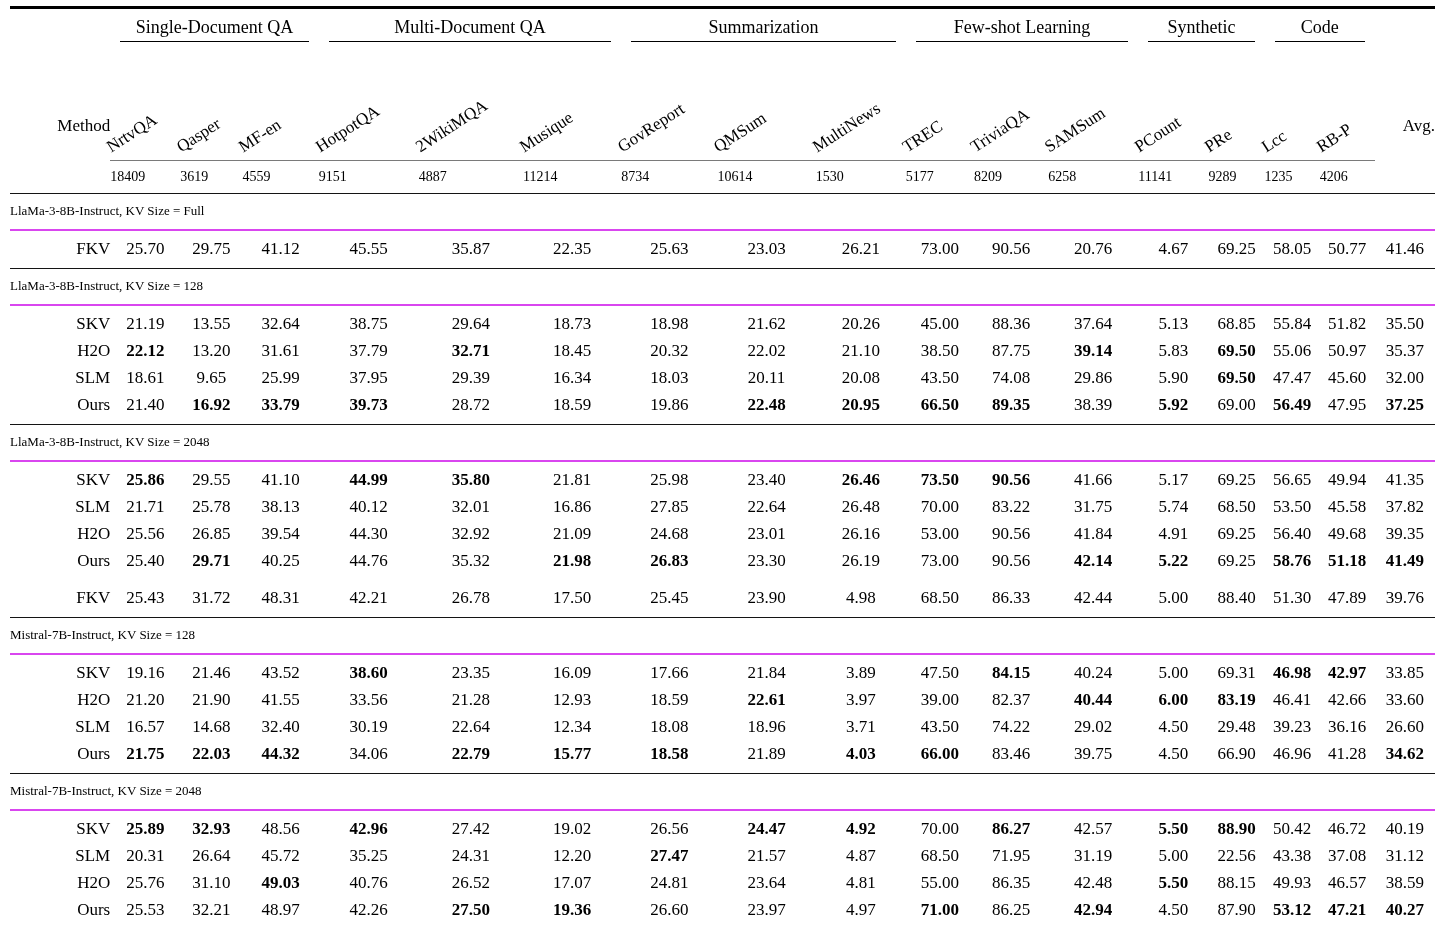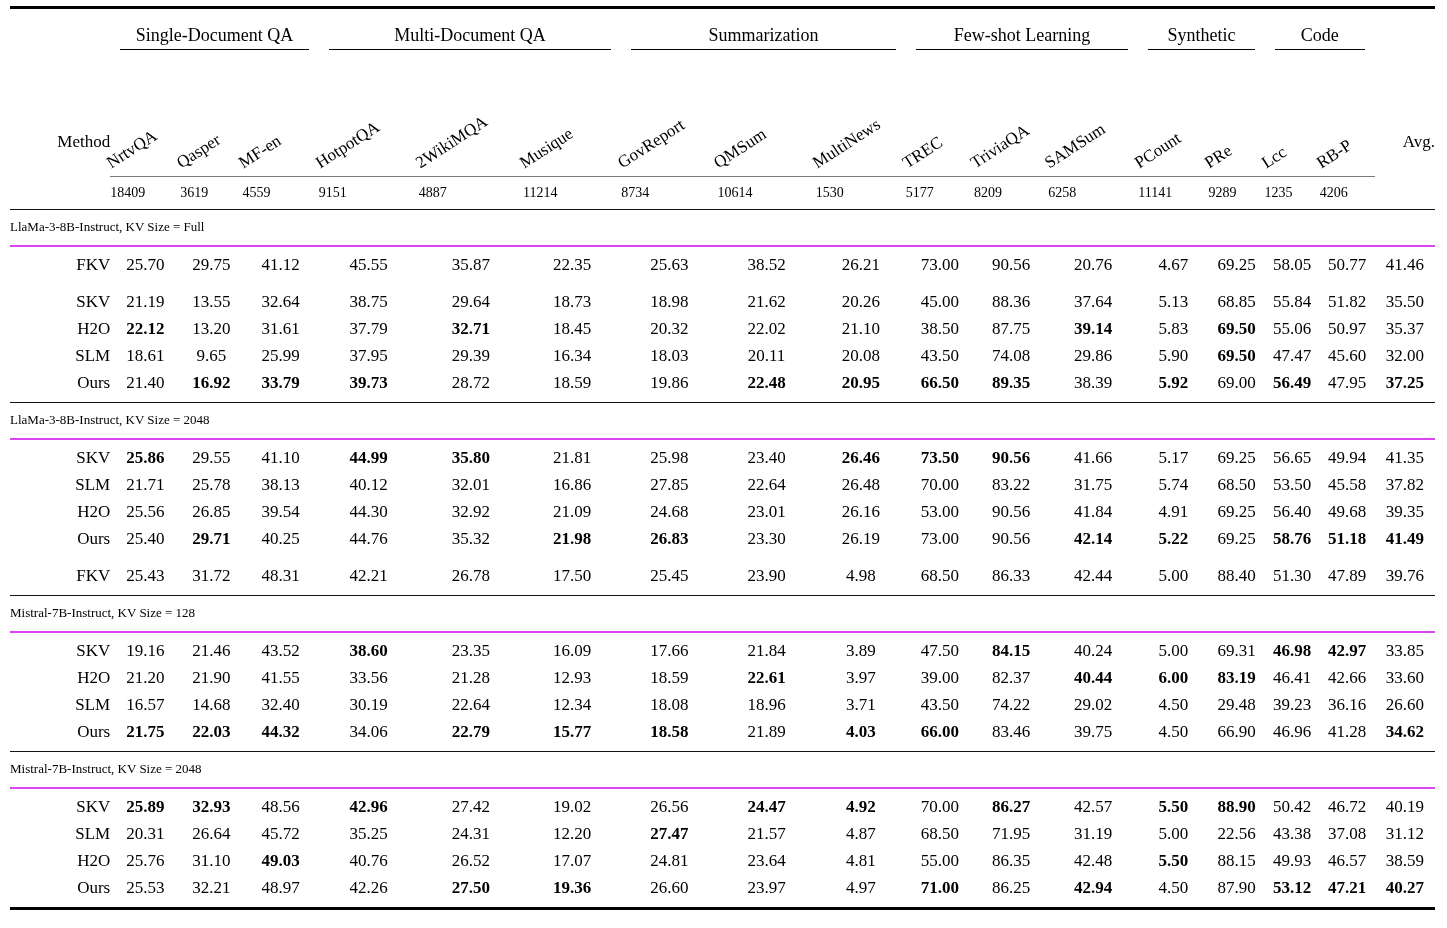--- a/index.html
+++ b/index.html
@@ -2,21 +2,21 @@
 <html><head>
 <meta charset="utf-8">
 <style>
   html,body{margin:0;padding:0;background:#ffffff;}
   body{font-family:"Liberation Serif", serif;color:#000;}
   .page{width:1447px;height:928px;box-sizing:border-box;padding:6px 12px 0 10px;background:#fff;overflow:hidden;}
   table{border-collapse:collapse;table-layout:fixed;width:1425px;border-top:3px solid #000;border-bottom:3px solid #000;}
   th,td{padding:0;font-weight:normal;overflow:visible;}
   
   tr.grp-row th{height:34px;vertical-align:bottom;font-size:18px;}
-  tr.grp-row .grp{display:block;margin:16px 10px;padding-bottom:3px;border-bottom:1.5px solid #000;text-align:center;white-space:nowrap;}
+  tr.grp-row .grp{display:block;margin:8px 10px;padding-bottom:3px;border-bottom:1.5px solid #000;text-align:center;white-space:nowrap;}
   
   tr.rot-row th{height:86px;position:relative;vertical-align:bottom;font-size:17px;}
   tr.rot-row .rot{position:absolute;bottom:3px;left:4px;transform-origin:0 100%;transform:rotate(-33deg);white-space:nowrap;}
   th.method-th,th.avg-th{text-align:right;font-size:17.5px;padding-bottom:24px;vertical-align:bottom;}
   
   tr.size-row td{height:32px;text-align:left;font-size:14px;vertical-align:middle;border-top:1.5px solid #7a7a7a;}
   tr.size-row td.nob{border-top:none;}
   
   tr.section td{height:35px;font-size:13px;vertical-align:middle;border-top:1.6px solid #141414;border-bottom:2px solid #d946ef;}
   
@@ -153,30 +153,33 @@
         </tr>
         <tr class="data first last">
           <td class="method">FKV</td>
           <td>25.70</td>
           <td>29.75</td>
           <td>41.12</td>
           <td>45.55</td>
           <td>35.87</td>
           <td>22.35</td>
           <td>25.63</td>
-          <td>38.52</td>
+          <td>23.03</td>
           <td>26.21</td>
           <td>73.00</td>
           <td>90.56</td>
           <td>20.76</td>
           <td>4.67</td>
           <td>69.25</td>
           <td>58.05</td>
           <td>50.77</td>
           <td>41.46</td>
+        </tr>
+        <tr class="section">
+          <td colspan="18">LlaMa-3-8B-Instruct, KV Size = 128</td>
         </tr>
         <tr class="data first">
           <td class="method">SKV</td>
           <td>21.19</td>
           <td>13.55</td>
           <td>32.64</td>
           <td>38.75</td>
           <td>29.64</td>
           <td>18.73</td>
           <td>18.98</td>

